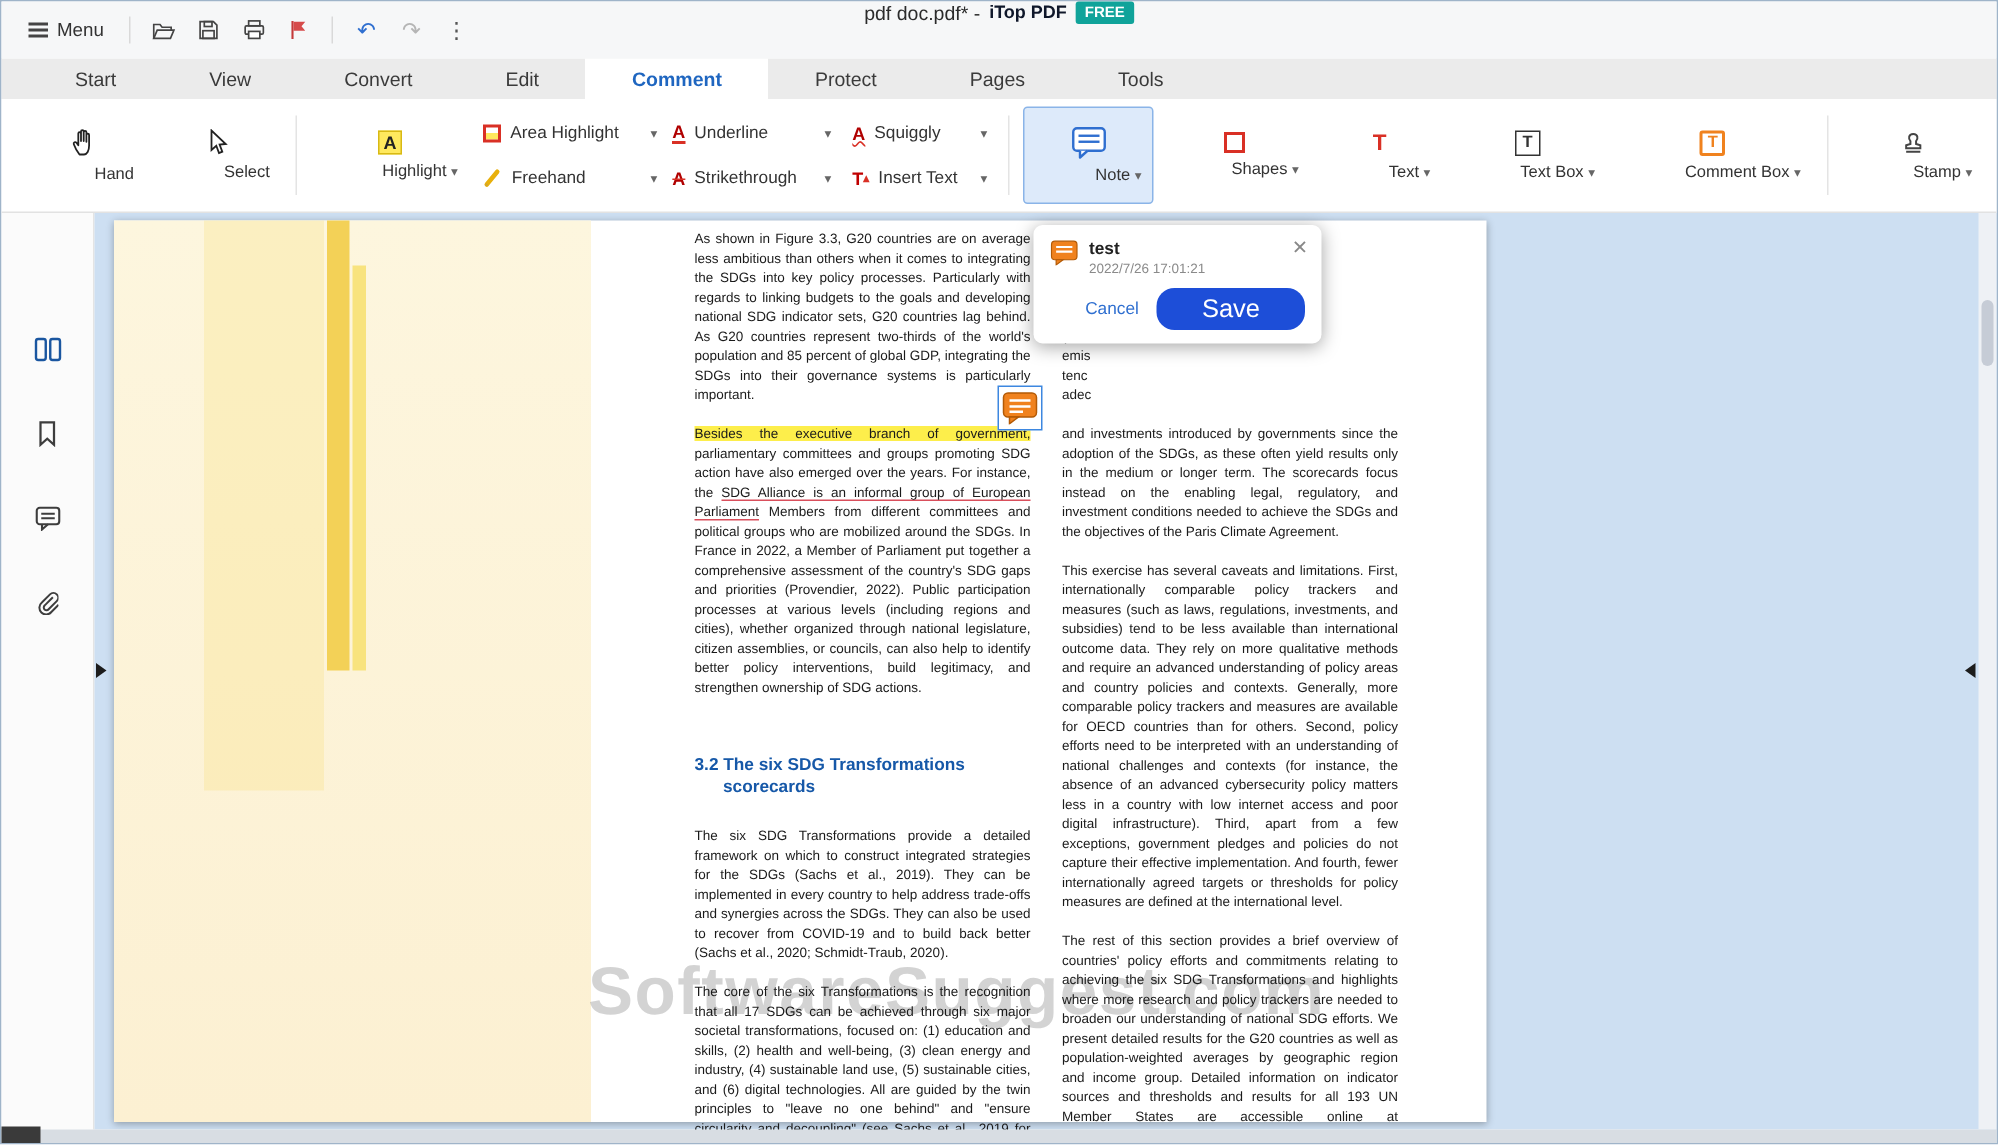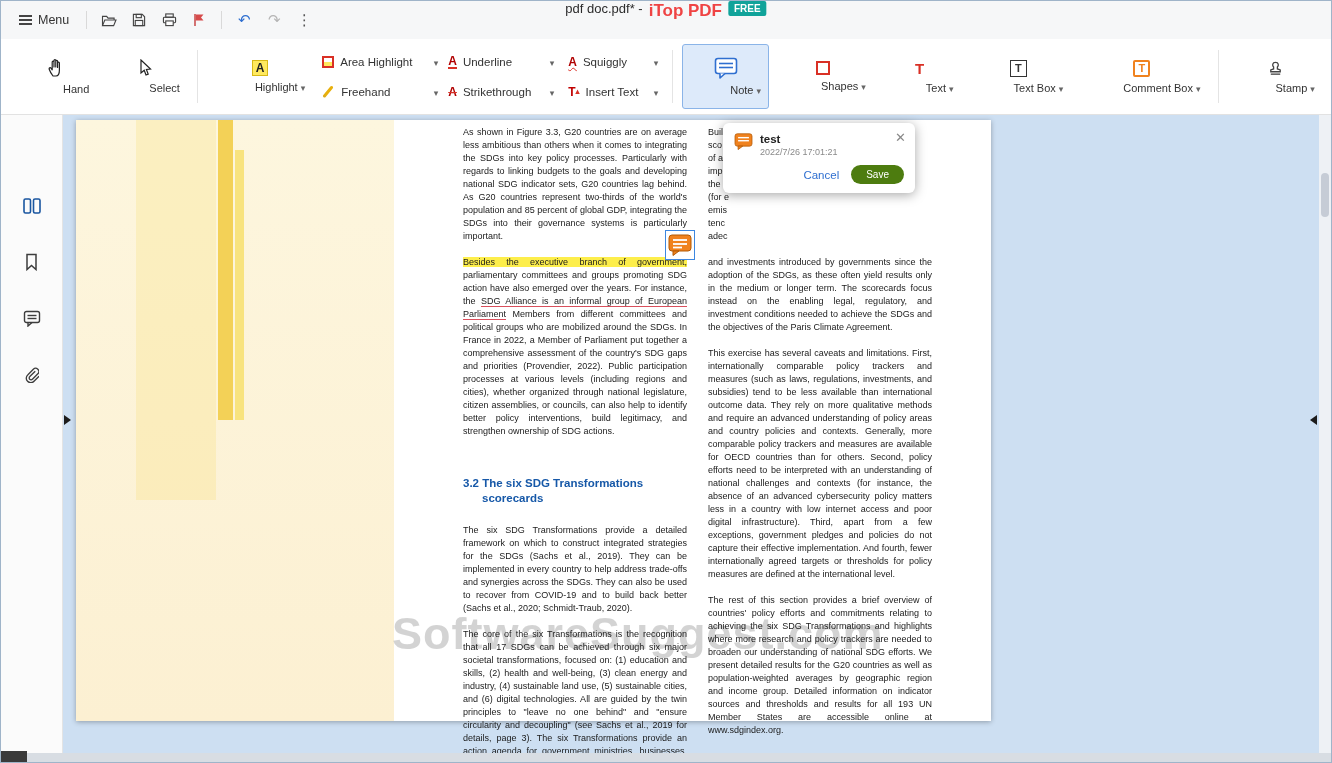--- a/index.html
+++ b/index.html
@@ -12,21 +12,21 @@
   .tb-left { display:flex; align-items:center; gap:4px; }
   .menu-btn { display:flex; align-items:center; gap:6px; font-size:12.5px; color:#333; padding:4px 8px; cursor:default; }
   .hamburger { width:13px; height:2px; background:#444; box-shadow:0 -4px 0 #444, 0 4px 0 #444; display:inline-block; }
   .tb-sep { width:1px; height:18px; background:#d9d9d9; margin:0 5px; }
   .icon-btn { width:26px; height:26px; display:flex; align-items:center; justify-content:center; border-radius:3px; cursor:default; }
   .undo-glyph::before { content:"↶"; font-size:15px; color:#2f6fd0; }
   .redo-glyph::before { content:"↷"; font-size:15px; color:#b5b5b5; }
   .more-glyph::before { content:"⋮"; font-size:15px; color:#555; }
   .title-center { position:absolute; left:50%; top:0; transform:translateX(-50%); height:38px; display:flex; align-items:flex-start; gap:6px; white-space:nowrap; }
   .title-plain { font-size:13px; color:#2b2b2b; }
-  .title-brand { font-size:17px; font-weight:bold; color:#ef4444; }
+  .title-brand { font-size:12px; font-weight:bold; color:#0f172a; }
   .free-badge { background:#10a39a; color:#fff; font-size:10px; font-weight:bold; padding:2px 6px; border-radius:2px; }
   .tb-right { margin-left:auto; display:flex; align-items:center; gap:10px; }
   .vip-btn { background:linear-gradient(#f6853b,#ee5e1e); color:#fff; font-size:12px; font-weight:bold; padding:6px 16px; border-radius:15px; border:none; cursor:default; }
   .login { display:flex; align-items:center; gap:5px; font-size:12.5px; color:#333; cursor:default; }
   .win-controls { display:flex; align-items:center; }
   .win-btn { width:30px; height:30px; display:flex; align-items:center; justify-content:center; cursor:default; }
   .min-glyph { width:11px; height:1.5px; background:#444; }
   .max-glyph { width:10px; height:10px; border:1.5px solid #444; }
   .close-glyph::before { content:"×"; font-size:18px; color:#444; line-height:1; }
 
@@ -77,30 +77,30 @@
   .pcol p, .frag { font-size:9px; line-height:13px; text-align:justify; color:#1a1a1a; }
   .pcol p { margin-bottom:13px; }
   .frag { text-align:left; }
   .frags { height:130px; overflow:hidden; margin-bottom:0; }
   .hl-yellow { background:#fdee4b; }
   .red-underline { border-bottom:1.5px solid #d94f5c; }
   .doc-heading { color:#1658a8; font-weight:bold; font-size:11.5px; line-height:15px; margin:38px 0 18px; text-indent:-19px; padding-left:19px; }
   .note-anno { position:absolute; left:589px; top:110px; width:30px; height:30px; border:1px solid #3d87e0; background:#fff; display:flex; align-items:center; justify-content:center; z-index:2; cursor:default; }
 
   
-  .popup { position:absolute; left:660px; top:8px; width:192px; background:#fff; border-radius:6px; box-shadow:0 2px 12px rgba(0,0,0,.35); padding:10px 11px 9px; z-index:5; }
+  .popup { position:absolute; left:626px; top:8px; width:192px; background:#fff; border-radius:6px; box-shadow:0 2px 12px rgba(0,0,0,.35); padding:10px 11px 9px; z-index:5; }
   .popup-head { display:flex; align-items:flex-start; gap:7px; margin-bottom:8px; position:relative; }
   .popup-author { font-size:11.5px; font-weight:bold; color:#222; }
   .popup-time { font-size:9px; color:#8a8a8a; margin-top:2px; }
   .popup-close { position:absolute; right:-2px; top:-2px; font-size:13px; color:#888; cursor:default; line-height:1; }
   .popup textarea { width:100%; height:40px; border:1.5px solid #2f6fd0; border-radius:4px; resize:none; font-family:"Liberation Sans",sans-serif; font-size:10.5px; padding:6px 7px; color:#333; outline:none; }
   .popup textarea::placeholder { color:#9a9a9a; }
   .popup-foot { display:flex; justify-content:flex-end; align-items:center; gap:12px; margin-top:8px; }
   .cancel-link { color:#2f6fd0; font-size:11.5px; cursor:default; }
-  .save-btn { background:#4d7c0f; color:#fff; border:none; border-radius:12px; font-size:10px; padding:4px 15px; cursor:default; }
+  .save-btn { background:#1d4ed8; color:#fff; border:none; border-radius:12px; font-size:17px; padding:4px 30px; cursor:default; }
 
   .scrollbar { position:absolute; right:0; top:0; bottom:0; width:12px; background:#eef1f5; }
   .scroll-thumb { position:absolute; left:2px; top:58px; width:8px; height:44px; background:#c6ccd6; border-radius:4px; }
   .collapse-left { position:absolute; left:1px; top:300px; width:0; height:0; border-top:5px solid transparent; border-bottom:5px solid transparent; border-left:7px solid #1c1c1c; cursor:default; }
   .collapse-right { position:absolute; right:14px; top:300px; width:0; height:0; border-top:5px solid transparent; border-bottom:5px solid transparent; border-right:7px solid #1c1c1c; cursor:default; }
 
   .bottom-strip { height:9px; background:#d8dde3; flex:0 0 auto; position:relative; }
   .corner-dark { position:absolute; left:0; top:-2px; width:26px; height:11px; background:#3a3a3a; }
 </style>
 </head>
@@ -162,20 +162,30 @@
     </div>
 
     <div class="title-center">
       <span class="title-plain">pdf doc.pdf* - </span>
       <span class="title-brand">iTop PDF</span>
       <span class="free-badge">FREE</span>
     </div>
 
   </div>
 
+  <div class="tabrow">
+    <div class="tab">Start</div>
+    <div class="tab">View</div>
+    <div class="tab">Convert</div>
+    <div class="tab">Edit</div>
+    <div class="tab active">Comment</div>
+    <div class="tab">Protect</div>
+    <div class="tab">Pages</div>
+    <div class="tab">Tools</div>
+  </div>
 
   <div class="ribbon">
     <div class="rb-group">
       <div class="big-btn">
         <span class="ico">
           <svg width="18" height="20" viewBox="0 0 18 20" fill="none" stroke="#222" stroke-width="1.2" stroke-linejoin="round" stroke-linecap="round">
               <path d="M6 18 C4.5 16 3 13.5 2.2 11.2 C1.8 10 3.2 9.2 4 10.2 L5.2 11.8 L5.2 4 C5.2 2.8 7 2.8 7 4 L7 9 L7 2.6 C7 1.4 8.8 1.4 8.8 2.6 L8.8 9 L8.8 3.2 C8.8 2 10.6 2 10.6 3.2 L10.6 9.5 L10.6 5 C10.6 3.8 12.4 3.8 12.4 5 L12.4 12 C12.4 15.5 11 18 9 18 Z"></path>
             </svg>
         </span>
         <span class="lbl">

